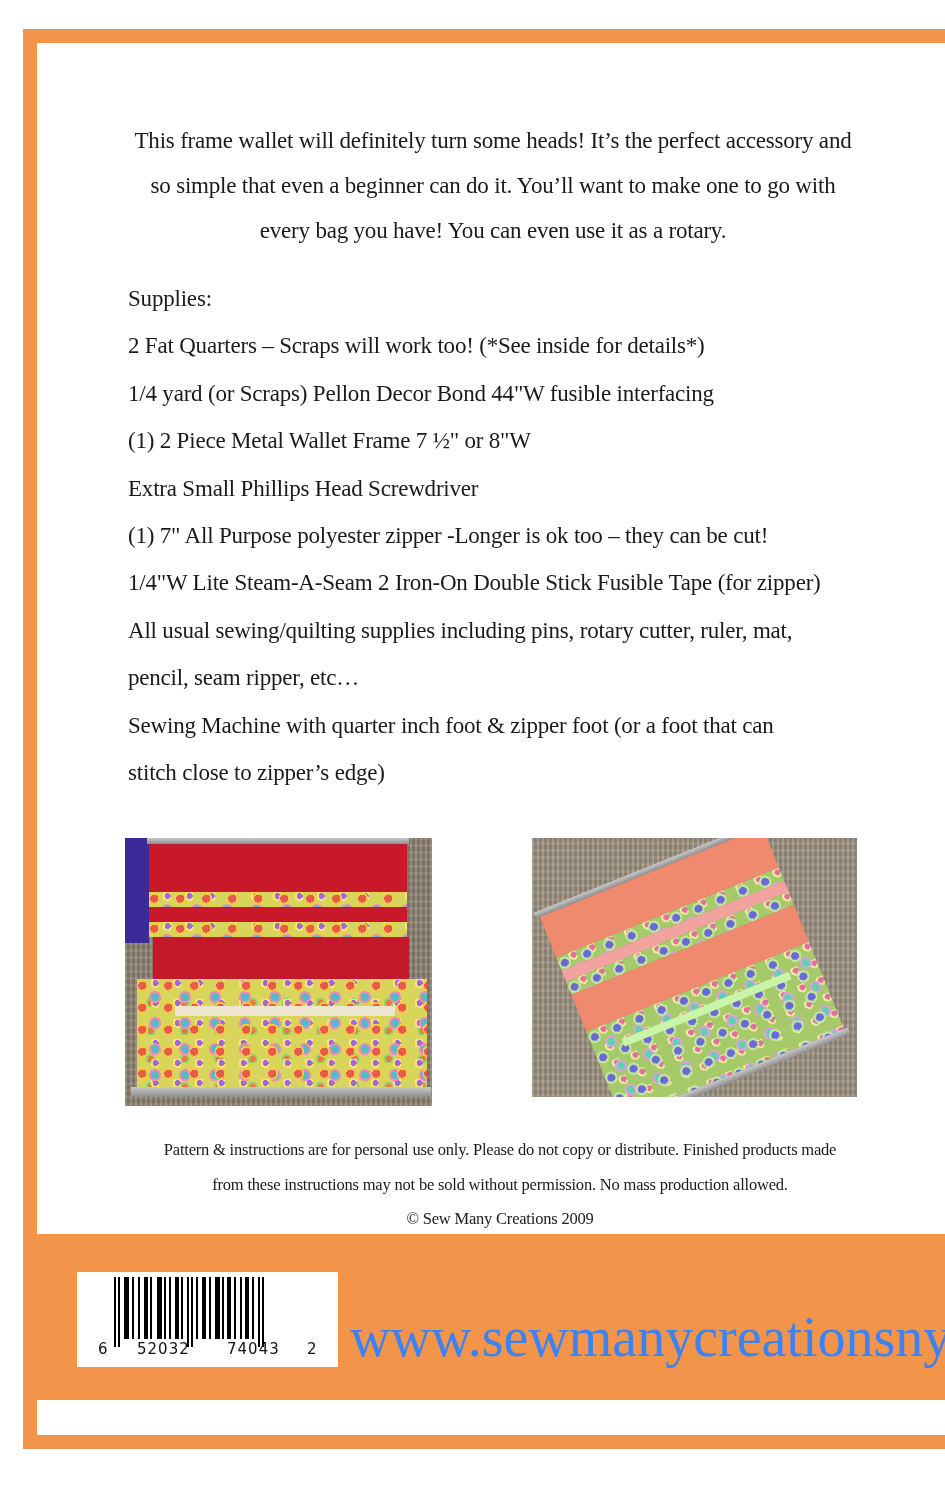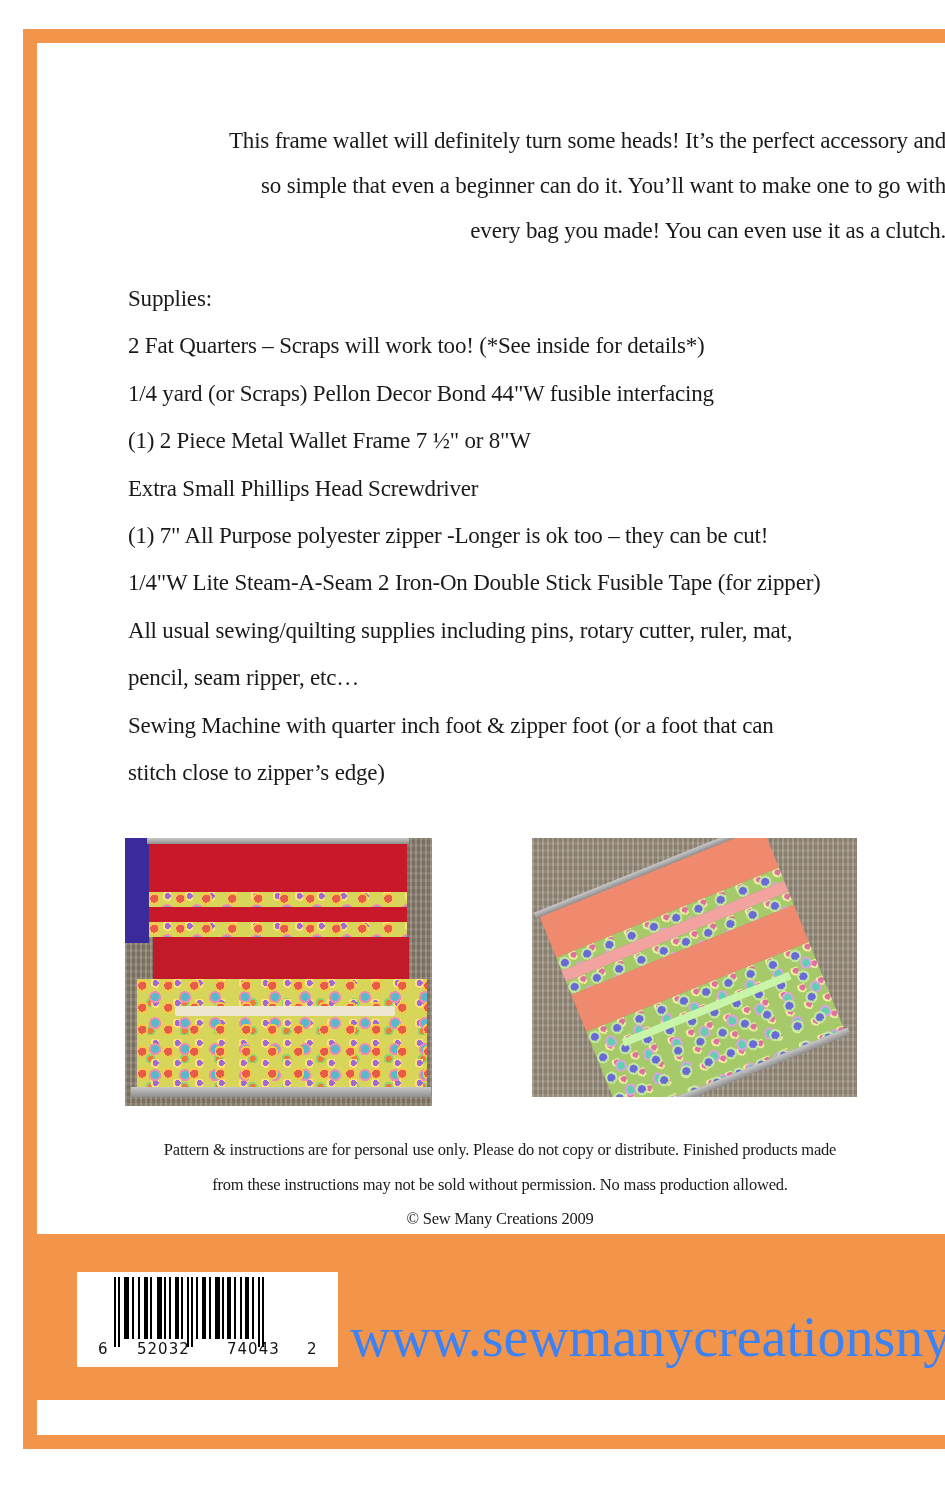--- a/index.html
+++ b/index.html
@@ -6,22 +6,22 @@
     body {
       width: 945px; height: 1500px; background: #ffffff; position: relative; overflow: hidden;
       font-family: "Liberation Serif", "DejaVu Serif", serif; color: #1a1a1a;
     }
     .frame-top { position: absolute; left: 23px; top: 29px; width: 922px; height: 14px; background: #f2954a; }
     .frame-left { position: absolute; left: 23px; top: 29px; width: 14px; height: 1420px; background: #f2954a; }
     .band { position: absolute; left: 23px; top: 1234px; width: 922px; height: 166px; background: #f2954a; }
     .band-bottom { position: absolute; left: 23px; top: 1435px; width: 922px; height: 14px; background: #f2954a; }
 
     .intro {
-      position: absolute; left: 96px; top: 118px; width: 850px;
-      text-align: right; font-size: 23px; line-height: 45px; letter-spacing: -0.2px;
+      position: absolute; left: 68px; top: 118px; width: 850px;
+      text-align: center; font-size: 23px; line-height: 45px; letter-spacing: -0.2px;
     }
     .supplies {
       position: absolute; left: 88px; top: 275px; width: 840px;
       font-size: 23px; line-height: 47.4px; letter-spacing: -0.2px;
     }
     .supplies div { white-space: nowrap; margin-left: 40px; }
 
     .photo { position: absolute; overflow: hidden; }
     .photo-1 { left: 125px; top: 838px; width: 307px; height: 268px; background: #8a7f6f; }
     .photo-2 { left: 532px; top: 838px; width: 325px; height: 259px; background: #9c907f; }
@@ -74,21 +74,21 @@
   </style>
 </head>
 <body>
 
 <div class="frame-top"></div>
 <div class="frame-left"></div>
 
 <div class="intro">
   <div>This frame wallet will definitely turn some heads!  It’s the perfect accessory and</div>
   <div>so simple that even a beginner can do it.  You’ll want to make one to go with</div>
-  <div>every bag you made!  You can even use it as a clutch.</div>
+  <div>every bag you have!  You can even use it as a rotary.</div>
 </div>
 
 <div class="supplies">
   <div>Supplies:</div>
   <div>2 Fat Quarters – Scraps will work too! (*See inside for details*)</div>
   <div>1/4 yard (or Scraps) Pellon Decor Bond 44"W fusible interfacing</div>
   <div>(1) 2 Piece Metal Wallet Frame 7 ½" or 8"W</div>
   <div>Extra Small Phillips Head Screwdriver</div>
   <div>(1) 7" All Purpose polyester zipper -Longer is ok too – they can be cut!</div>
   <div>1/4"W Lite Steam-A-Seam 2 Iron-On Double Stick Fusible Tape (for zipper)</div>

